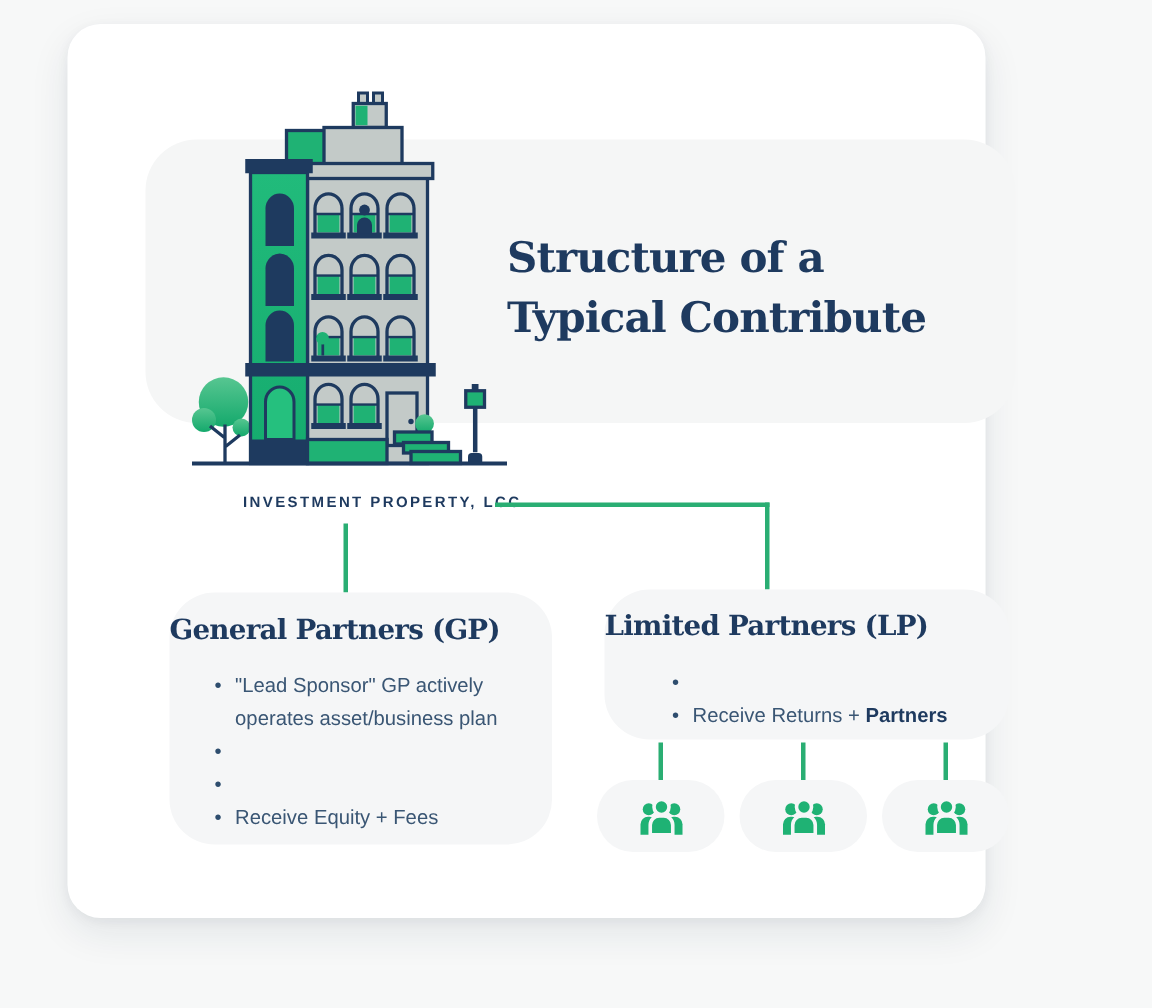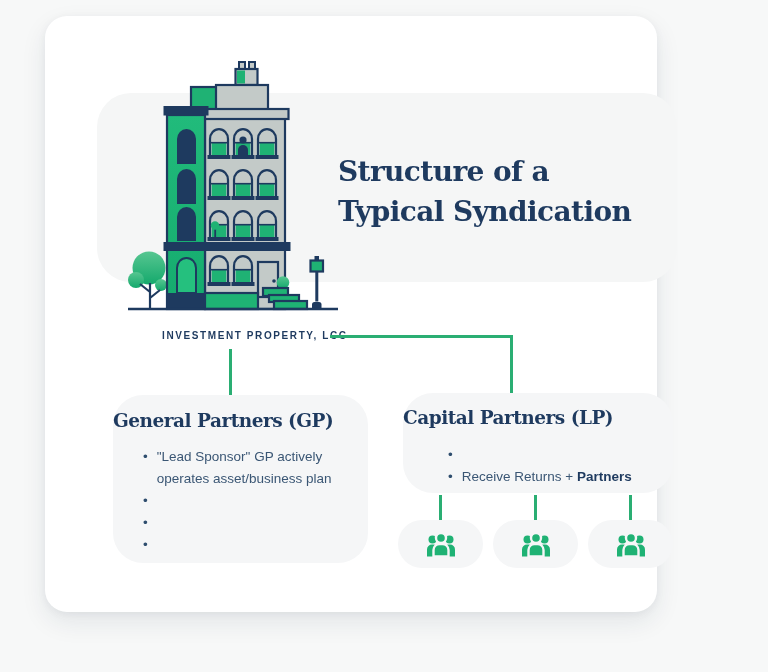--- a/index.html
+++ b/index.html
@@ -145,21 +145,21 @@
       <rect x="140" y="236" width="25" height="8"></rect>
       <rect x="146" y="243" width="30" height="7"></rect>
       <rect x="151" y="249" width="33" height="8"></rect>
     </g>
 
     <line x1="5" y1="257" x2="215" y2="257" stroke="#1e3a5f" stroke-width="2.6"></line>
   </svg>
 
   <div class="title">
     <div>Structure of a</div>
-    <div>Typical Syndication</div>
+    <div>Typical Contribute</div>
   </div>
 
   <div class="prop-label">INVESTMENT PROPERTY, LCC</div>
 
   <div class="gline gp-v"></div>
   <div class="gline h"></div>
   <div class="gline lp-v"></div>
 
   <div class="box gp">
     <h2>General Partners (GP)</h2>
@@ -169,26 +169,27 @@
         <span>"Lead Sponsor" GP actively operates asset/business plan</span>
       </li>
       <li>
         <span class="dot">•</span>
       </li>
       <li>
         <span class="dot">•</span>
       </li>
       <li>
         <span class="dot">•</span>
+        <span>Receive Equity + Fees</span>
       </li>
     </ul>
   </div>
 
   <div class="box lp">
-    <h2>Capital Partners (LP)</h2>
+    <h2>Limited Partners (LP)</h2>
     <ul class="bullets">
       <li>
         <span class="dot">•</span>
       </li>
       <li>
         <span class="dot">•</span>
         <span>
           <span>Receive Returns + </span><b>Partners</b>
         </span>
       </li>

